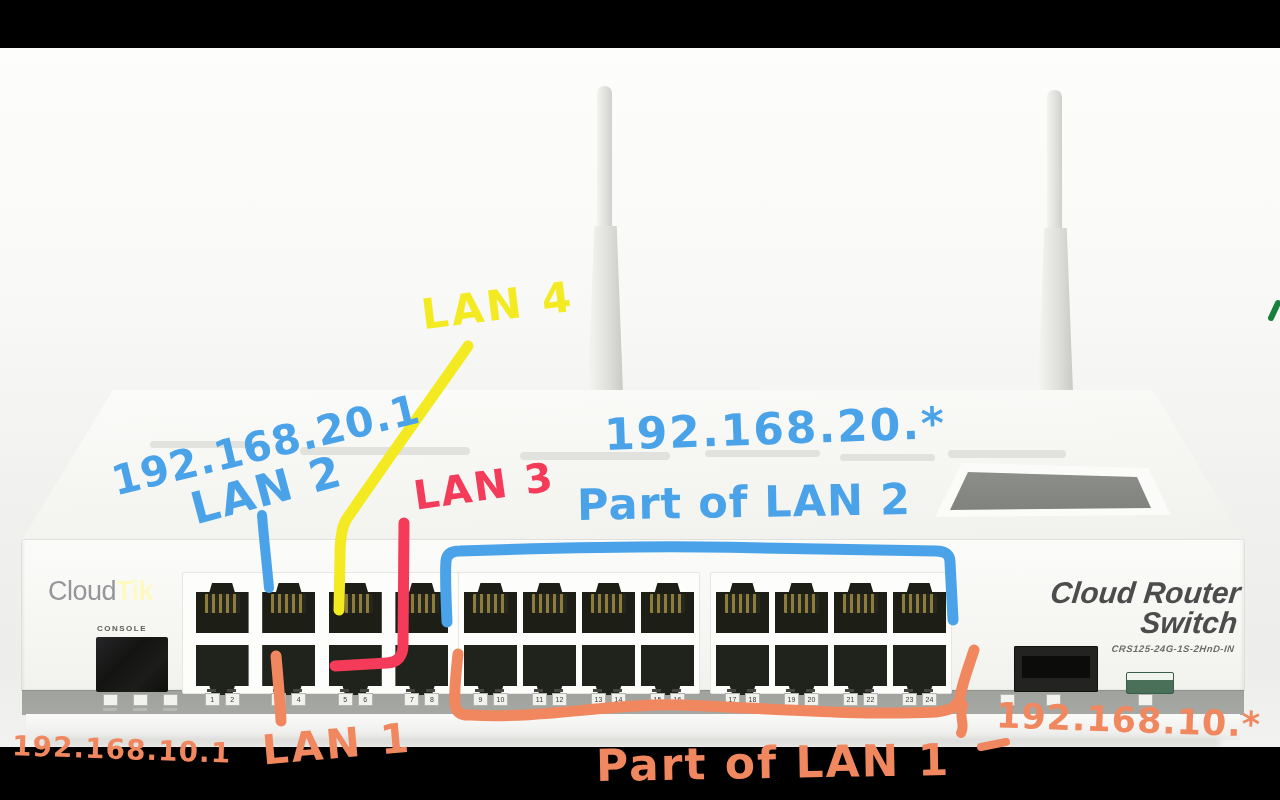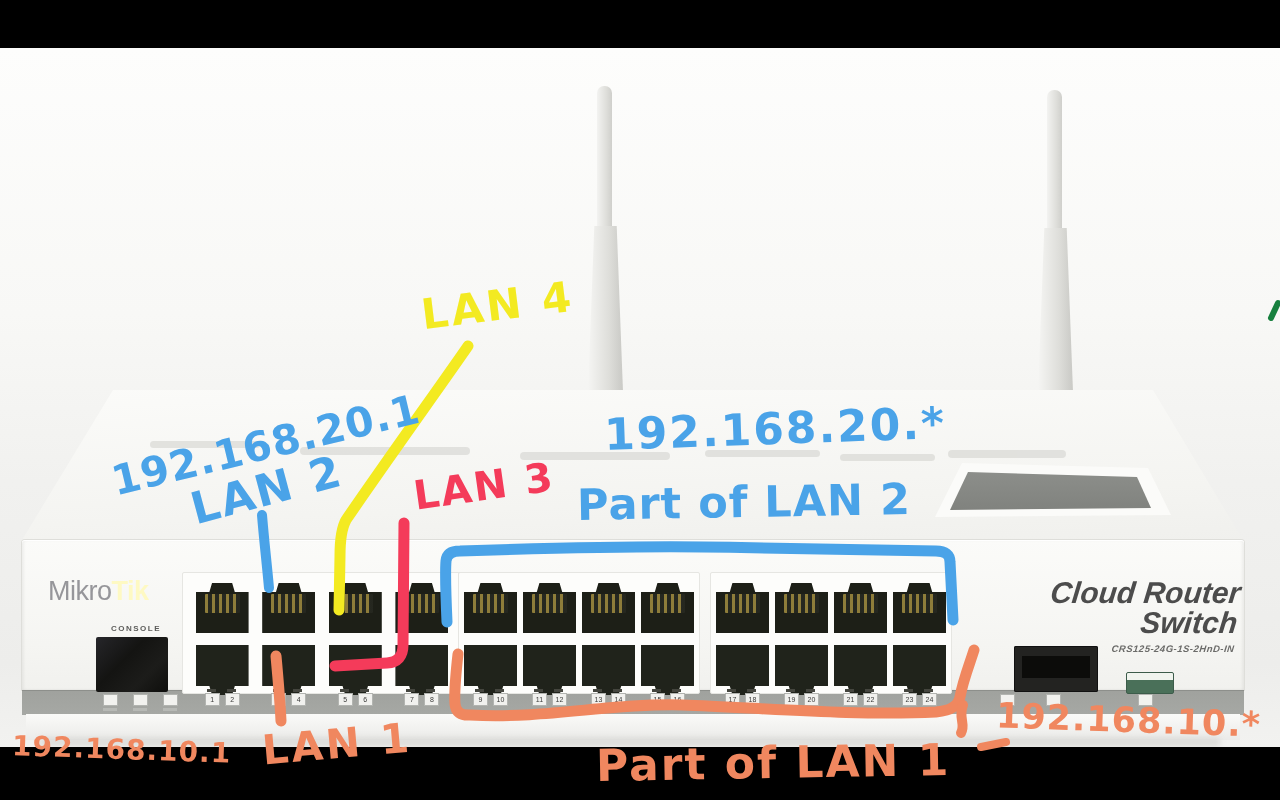--- a/index.html
+++ b/index.html
@@ -30,21 +30,21 @@
      background:linear-gradient(180deg,#97999550,#a6a8a4),#a4a6a2;background-color:#a4a6a2;
      border-top:1px solid #8d8f8b;}
   .lip{position:absolute;left:26px;top:714px;width:1214px;height:26px;
      background:linear-gradient(180deg,#fafaf8,#ebebe9);}
   .floor-shadow{position:absolute;left:40px;top:738px;width:1180px;height:8px;background:#d2d2cf;
      filter:blur(3px);opacity:.75;}
   
   .logo{position:absolute;left:48px;top:576px;font-size:27px;letter-spacing:-.5px;white-space:nowrap;}
   .logo .lr{color:#96969a;font-weight:500;}
   .logo .lb{color:#fef9c3;font-weight:800;}
-  .console-label{position:absolute;left:111px;top:624px;font-size:8px;font-weight:700;color:#5c5c5a;letter-spacing:1.5px;}
+  .console-label{position:absolute;left:97px;top:624px;font-size:8px;font-weight:700;color:#5c5c5a;letter-spacing:1.5px;}
   .console-port{position:absolute;left:96px;top:637px;width:72px;height:55px;background:
      linear-gradient(135deg,#26262a 0%,#141412 40%,#1c1c1a 70%,#0e0e0c 100%);border-radius:2px;}
   .product{position:absolute;right:42px;top:578px;width:300px;text-align:right;color:#4c4c4c;
      font-style:italic;font-weight:800;transform:skewX(-6deg);}
   .product .p1{font-size:30px;line-height:30px;}
   .product .p2{font-size:30px;line-height:30px;}
   .product .model{font-size:9.5px;font-weight:700;color:#6b6b69;margin-top:5px;letter-spacing:.5px;}
   
   .panel{position:absolute;top:572px;height:120px;background:#fdfdfb;border:1px solid #e6e6e2;
      border-radius:2px;display:flex;justify-content:space-evenly;}
@@ -101,21 +101,21 @@
     <div class="emboss" style="left:928px;top:62px;width:118px;height:8px;"></div>
   </div>
   <div class="lcd-bezel"></div>
   <div class="lcd-screen"></div>
 
   <div class="face"></div>
   <div class="strip"></div>
   <div class="lip"></div>
   <div class="floor-shadow"></div>
 
-  <div class="logo"><span class="lr">Mikro</span><span class="lb">Tik</span></div>
+  <div class="logo"><span class="lr">Cloud</span><span class="lb">Tik</span></div>
   <div class="console-label">CONSOLE</div>
   <div class="console-port"></div>
   <div class="ledsq" style="left:103px;top:694px;"></div>
   <div class="ledsq" style="left:133px;top:694px;"></div>
   <div class="ledsq" style="left:163px;top:694px;"></div>
   <div class="leddash" style="left:103px;top:708px;"></div>
   <div class="leddash" style="left:133px;top:708px;"></div>
   <div class="leddash" style="left:163px;top:708px;"></div>
 
   <div class="panel" style="left:182px;width:278px;">

